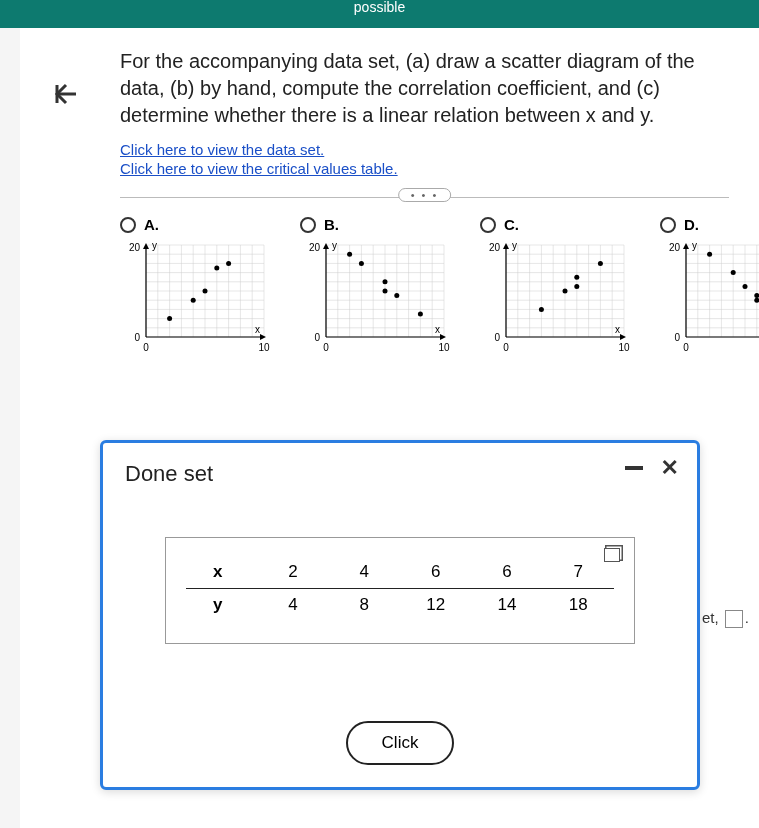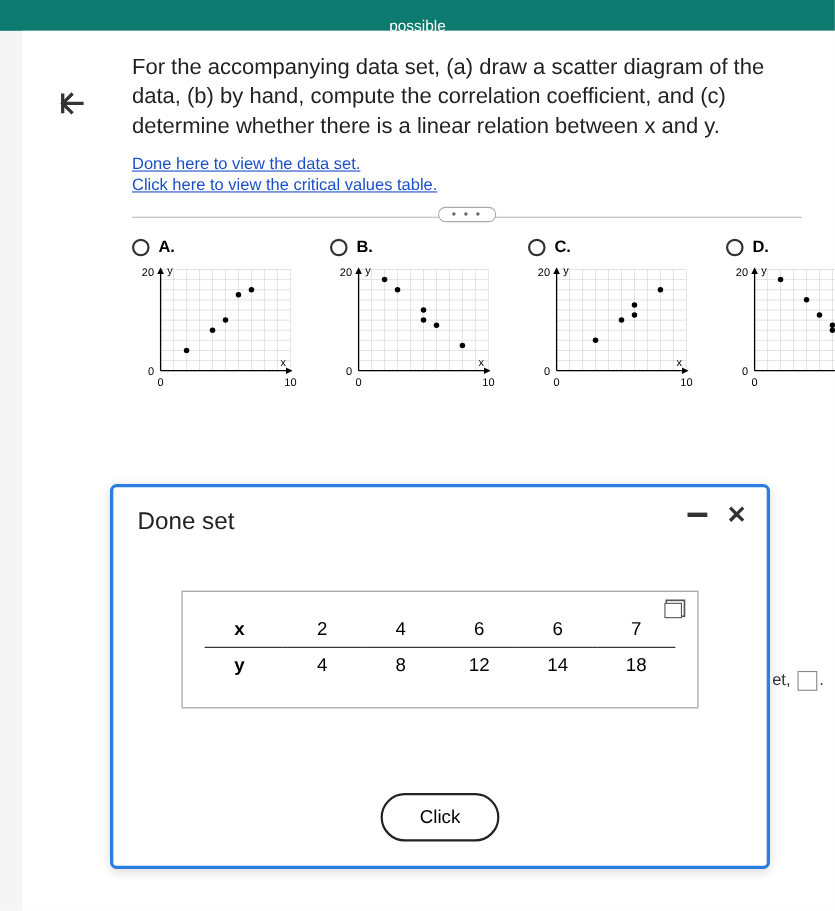--- a/index.html
+++ b/index.html
@@ -12,21 +12,21 @@
     position: relative;
   }
   .top-bar {
     background: #0d7a6f;
     height: 28px;
     width: 100%;
     color: #fff;
     font-size: 14px;
     text-align: center;
     line-height: 14px;
-    padding-top: 16px;
+    padding-top: 0;
   }
   .page {
     background: #fff;
     margin-left: 20px;
     padding: 20px 20px 20px 10px;
     height: 800px;
     position: relative;
   }
   .back-arrow {
     position: absolute;
@@ -226,21 +226,21 @@
   <div class="back-arrow" title="Back">
     <svg width="28" height="28" viewBox="0 0 28 28">
       <line x1="6" y1="14" x2="24" y2="14" stroke="#333" stroke-width="3"></line>
       <polyline points="14,5 5,14 14,23" fill="none" stroke="#333" stroke-width="3"></polyline>
       <line x1="5" y1="5" x2="5" y2="23" stroke="#333" stroke-width="3"></line>
     </svg>
   </div>
 
   <div class="content">
     <p class="intro">For the accompanying data set, (a) draw a scatter diagram of the data, (b) by hand, compute the correlation coefficient, and (c) determine whether there is a linear relation between x and y.</p>
-    <a href="#" class="link">Done here to view the data set.</a>
+    <a href="#" class="link">Click here to view the data set.</a>
     <a href="#" class="link">Click here to view the critical values table.</a>
 
     <div class="divider-row">
       <span class="ellipsis-pill">• • •</span>
     </div>
 
 
     <div class="options-row" id="options-row">
         <div class="option">
     <div class="opt-head">

